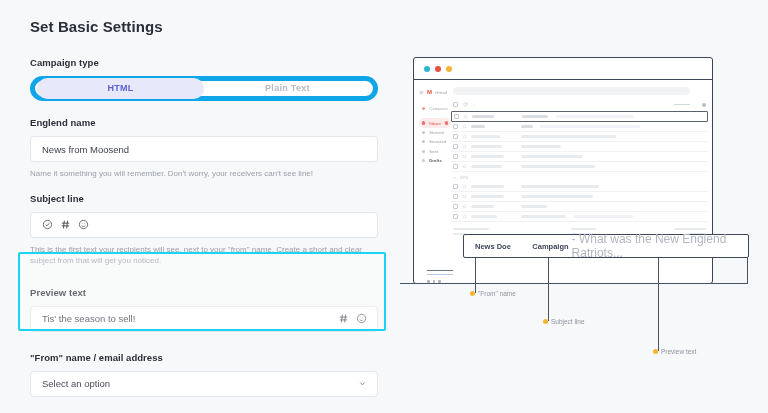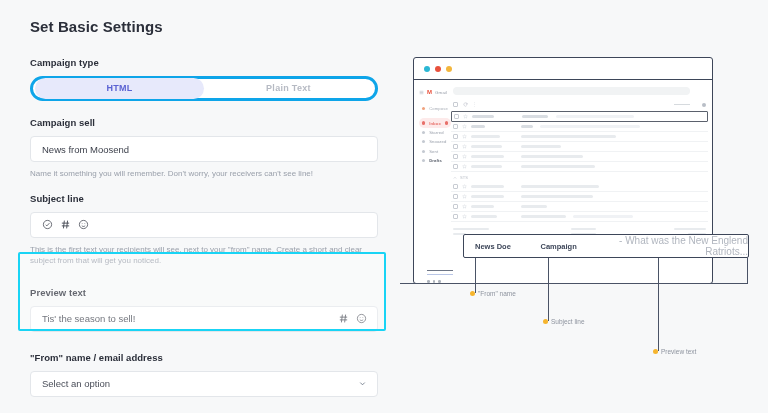--- a/index.html
+++ b/index.html
@@ -44,21 +44,21 @@
   .ic { width: 11px; height: 11px; display: block; color: #3b3f4a; }
   .helper {
     font-size: 8px; color: #9aa0ab; line-height: 1.45;
     margin-top: 6px; max-width: 345px;
   }
 
   
   .toggle {
     background: #fff; border-radius: 40px; height: 25px;
     display: flex; align-items: center; padding: 2px;
-    border: 3px solid #0ea5e9;
+    border: 5px solid #0ea5e9;
   }
   .toggle-opt {
     flex: 1; text-align: center; font-size: 9px;
     line-height: 21px; height: 21px; border-radius: 40px;
     color: #b6bac3; font-weight: bold; letter-spacing: .3px;
   }
   .toggle-opt.active { background: #e7e9fb; color: #5b63d3; }
 
   
   .highlight-ring {
@@ -140,21 +140,21 @@
 
   
   .callout-row {
     position: absolute; left: 63px; top: 234px;
     width: 286px; height: 24px;
     background: #fff; border: 1.4px solid #3d4659; border-radius: 2px;
     display: flex; align-items: center; z-index: 5;
   }
   .co-from { font-size: 7.5px; font-weight: bold; color: #3d4659; margin-left: 11px; width: 68px; }
   .co-subj { font-size: 7.5px; font-weight: bold; color: #3d4659; }
-  .co-prev { font-size: 10px; color: #b1b6bf; margin-left: 3px; text-align: right; }
+  .co-prev { font-size: 12px; color: #b1b6bf; margin-left: 3px; }
 
   .vline { position: absolute; width: 1.4px; background: #4a5366; }
   .hline { position: absolute; height: 1.4px; background: #4a5366; }
 
   .anno { position: absolute; display: flex; align-items: center; gap: 3px; }
   .anno-dot { width: 5px; height: 5px; border-radius: 50%; background: #f6b52e; }
   .anno-txt { font-size: 6.5px; color: #8d939e; white-space: nowrap; }
 </style>
 </head>
 <body>
@@ -167,21 +167,21 @@
 
     <div class="field-group" style="margin-bottom:16px;">
       <div class="field-label">Campaign type</div>
       <div class="toggle">
         <div class="toggle-opt active">HTML</div>
         <div class="toggle-opt">Plain Text</div>
       </div>
     </div>
 
     <div class="field-group" style="margin-bottom:13px;">
-      <div class="field-label">Campaign sell</div>
+      <div class="field-label">Englend name</div>
       <div class="input-box">
         <div class="input-value">News from Moosend</div>
       </div>
       <div class="helper">Name it something you will remember. Don't worry, your receivers can't see line!</div>
     </div>
 
     <div class="field-group" style="margin-bottom:14px;">
       <div class="field-label">Subject line</div>
       <div class="input-box">
         <div class="input-icons">

